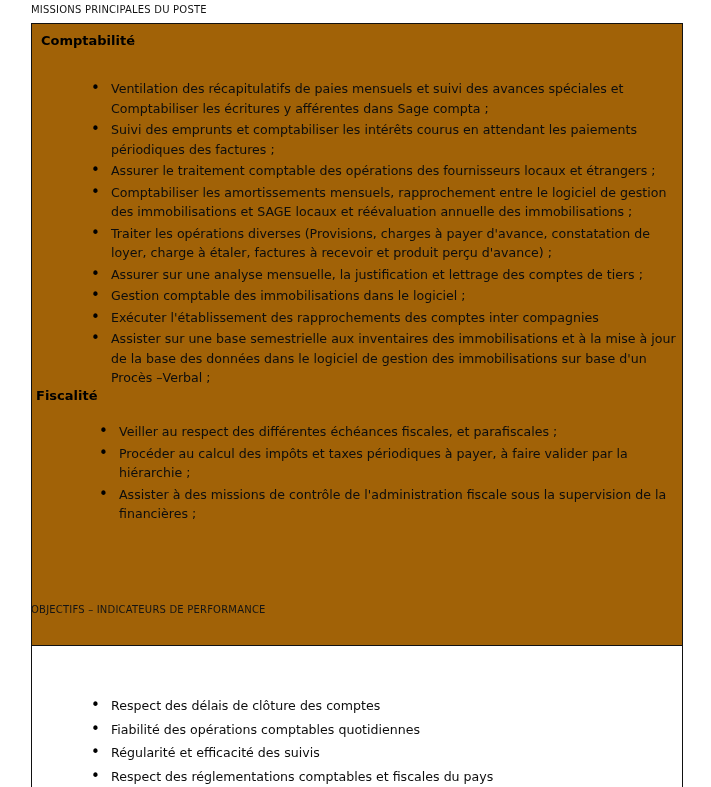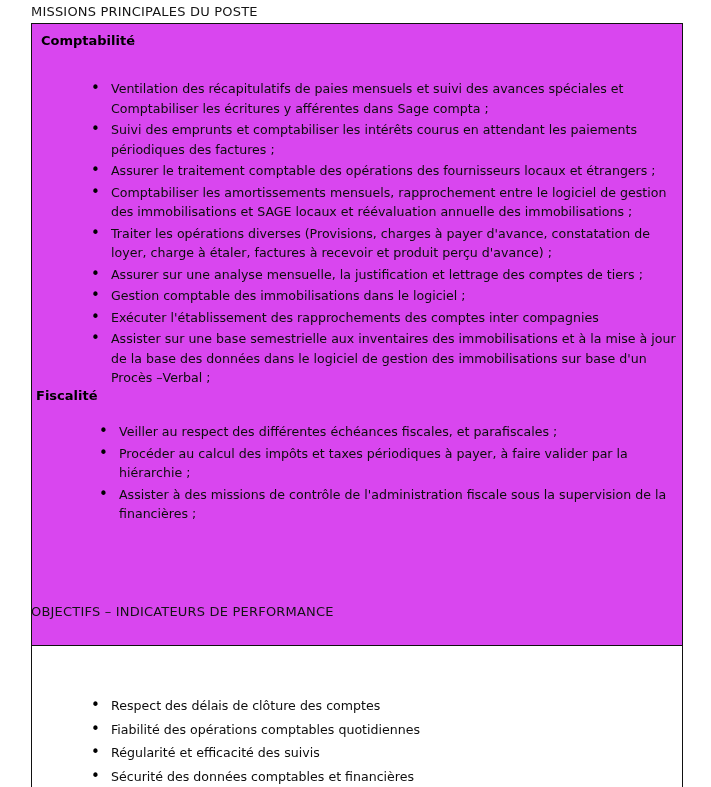--- a/index.html
+++ b/index.html
@@ -16,42 +16,42 @@
     overflow: hidden;
   }
   .page {
     position: relative;
     width: 711px;
     height: 787px;
     box-sizing: border-box;
   }
 
   .section-heading {
-    font-size: 13px;
+    font-size: 10px;
     letter-spacing: 0.2px;
     color: #141414;
     margin: 0;
     font-weight: 400;
   }
 
   #heading-missions {
     position: absolute;
     left: 31px;
     top: 4px;
   }
 
   #box-missions {
     position: absolute;
     left: 31px;
     top: 23px;
     width: 652px;
     height: 644px;
     border: 1.4px solid #111111;
     box-sizing: border-box;
-    background: #d946ef;
+    background: #a16207;
   }
 
   .subhead {
     font-size: 13px;
     font-weight: bold;
     color: #000;
     margin: 0;
   }
   #sub-comptabilite {
     position: absolute;
@@ -162,17 +162,18 @@
 
   </div>
 
   <div class="section-heading" id="heading-objectifs">OBJECTIFS – INDICATEURS DE PERFORMANCE</div>
 
   <div id="box-objectifs">
     <ul class="bullets" id="list-objectifs">
       <li>Respect des délais de clôture des comptes</li>
       <li>Fiabilité des opérations comptables quotidiennes</li>
       <li>Régularité et efficacité des suivis</li>
+      <li>Respect des réglementations comptables et fiscales du pays</li>
       <li>Sécurité des données comptables et financières</li>
     </ul>
   </div>
 
 </div>
 
 </body></html>

